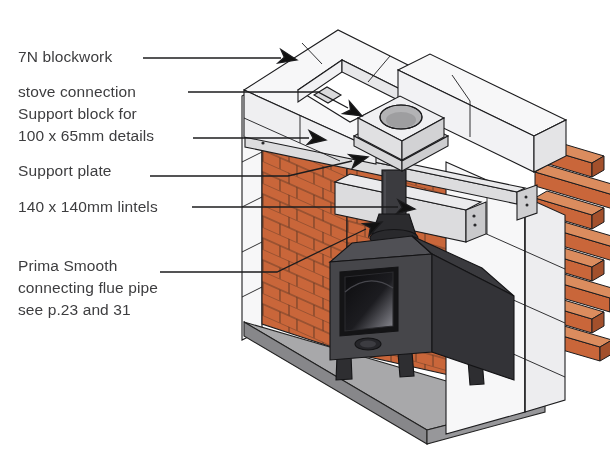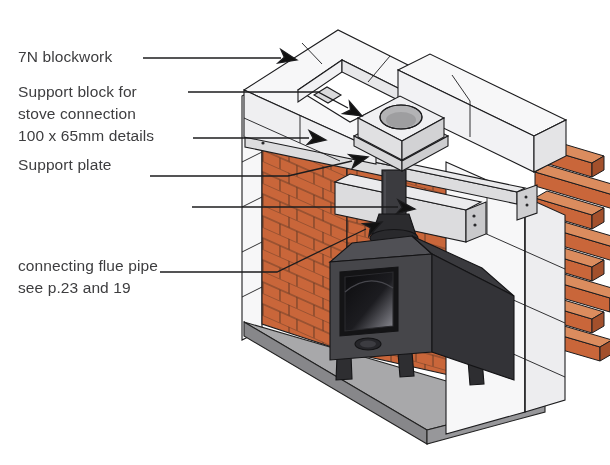--- a/index.html
+++ b/index.html
@@ -200,28 +200,32 @@
       <path d="M160,272 H277 L366,229"></path>
       <use href="#ah" transform="translate(382,222) rotate(-26)"></use>
     </g>
   </svg>
 
   <div class="callout" style="left:18px;top:46px;">
     <span>7N blockwork</span>
   </div>
 
   <div class="callout" style="left:18px;top:81px;">
+    <span>stove connection</span>
     <span>Support block for</span>
-    <span>stove connection</span>
     <span>100 x 65mm details</span>
   </div>
 
-  <div class="callout" style="left:18px;top:154px;">
+  <div class="callout" style="left:18px;top:160px;">
     <span>Support plate</span>
   </div>
 
+  <div class="callout" style="left:18px;top:196px;">
+    <span>140 x 140mm lintels</span>
+  </div>
 
   <div class="callout" style="left:18px;top:255px;">
+    <span>Prima Smooth</span>
     <span>connecting flue pipe</span>
-    <span>see p.23 and 19</span>
+    <span>see p.23 and 31</span>
   </div>
 
 </div>
 
 </body></html>

